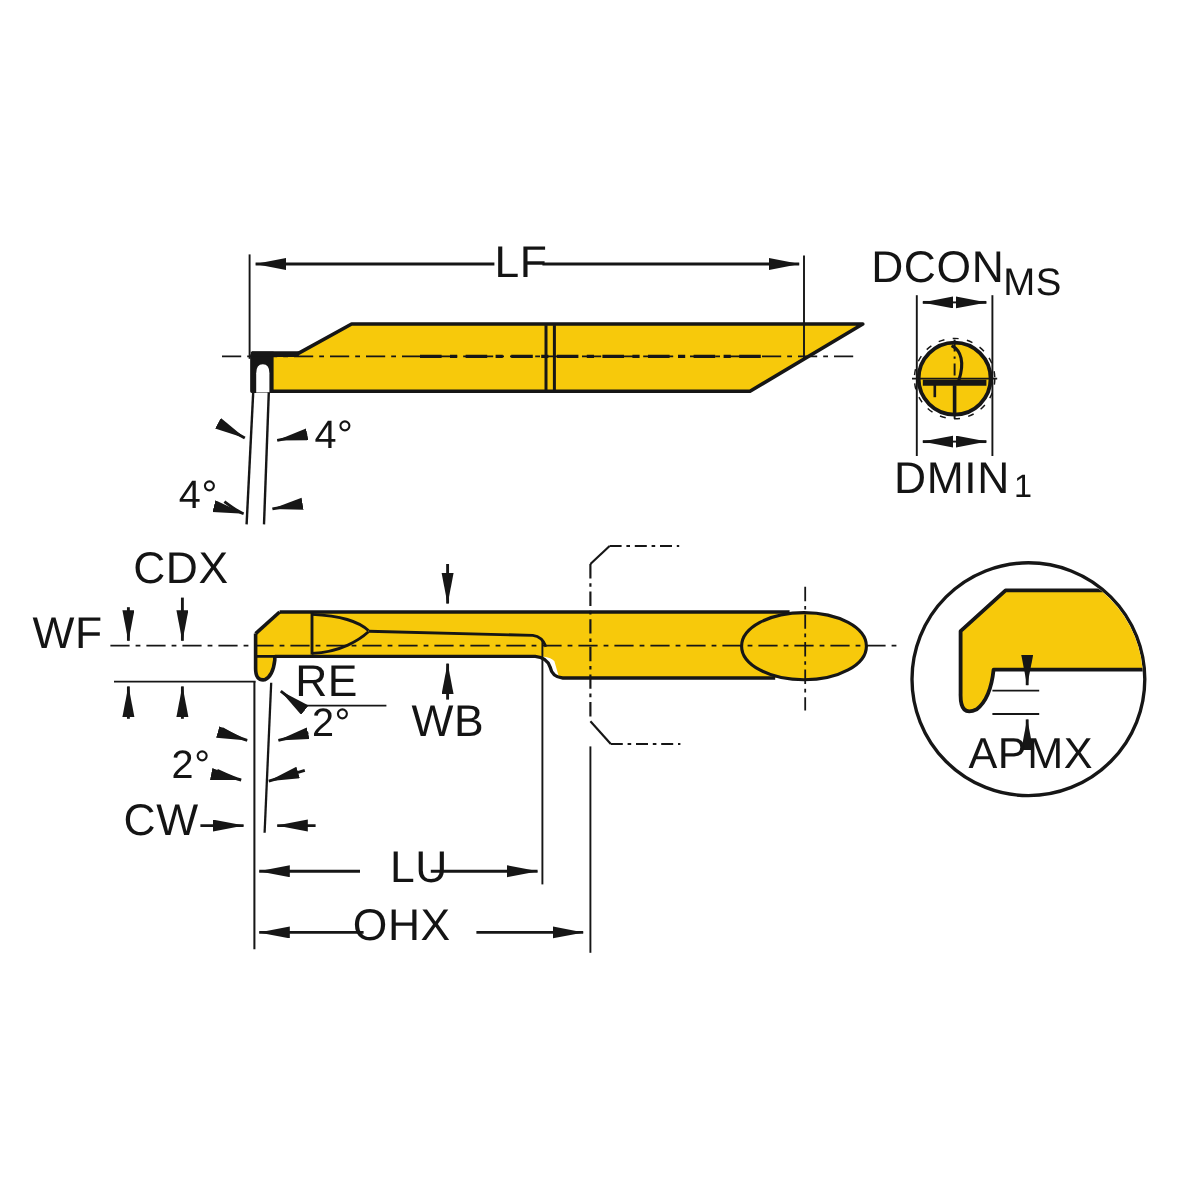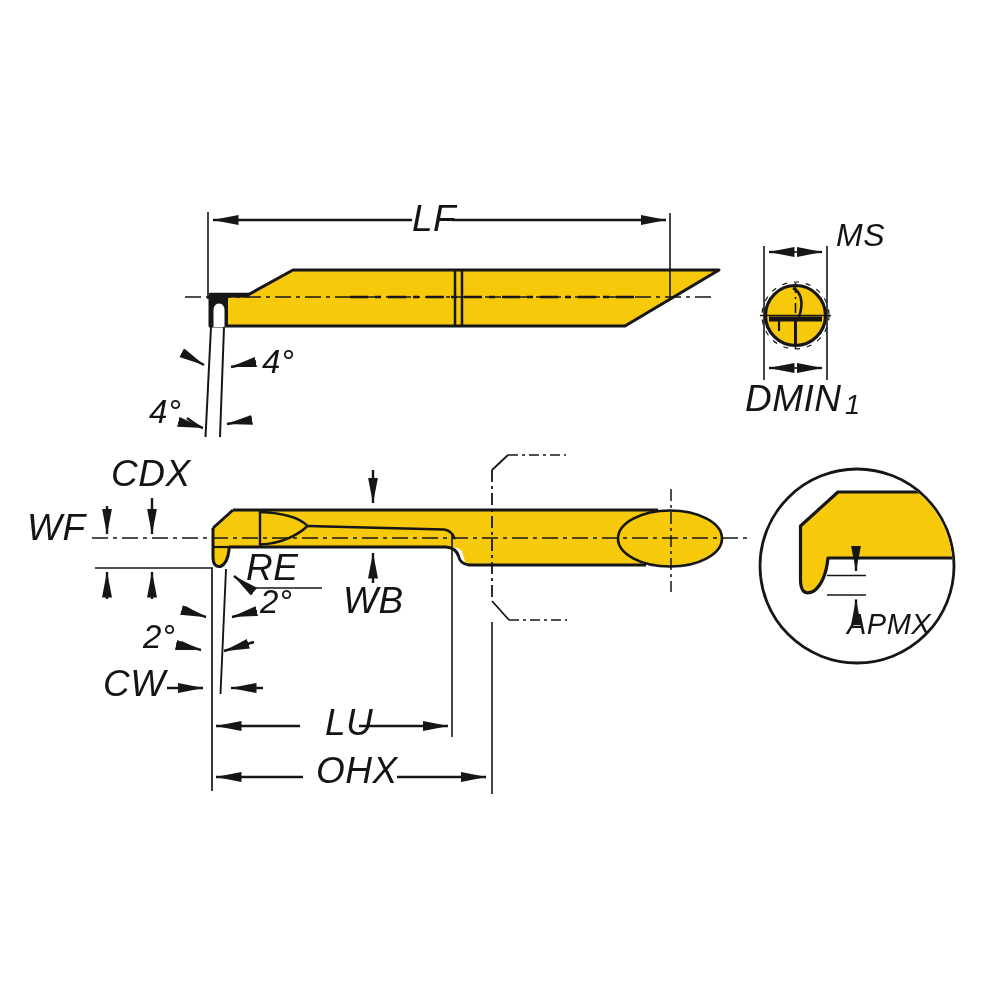--- a/index.html
+++ b/index.html
@@ -1,18 +1,18 @@
 <!DOCTYPE html>
 <html style="--tool: #F7C90B; --outline: #161616; --bg: #FFFFFF;"><head>
 <meta charset="utf-8">
 <style>
   html,body{margin:0;padding:0;background:#fff;}
   #stage{
     position:relative;width:1000px;height:1000px;background:var(--bg,#fff);
-    font-family:"Liberation Sans", sans-serif;color:#111;overflow:hidden;font-style:italic;
+    font-family:"Liberation Sans", sans-serif;color:#111;overflow:hidden;
   }
   #drawing{position:absolute;left:0;top:0;}
   .lbl{
     position:absolute;line-height:1;white-space:nowrap;color:#141414;
     font-family:"Liberation Sans", sans-serif;letter-spacing:0.5px;
   }
   .big{font-size:37px;}
   .ang{font-size:33px;}
   .sub{font-size:32px;}
   .sub2{font-size:27px;}
@@ -177,31 +177,32 @@
       <path class="dim" d="M856,547 V571" marker-end="url(#arr)"></path>
       <line class="thin" x1="827" y1="575.5" x2="866" y2="575.5"></line>
       <line class="thin" x1="827" y1="595" x2="866" y2="595"></line>
       <path class="dim" d="M856,616 V599.5" marker-end="url(#arr)"></path>
     </g>
   </g>
 </svg>
 
 <div class="lbl big" style="left:412px;top:200px;">LF</div>
 
+<div class="lbl big" style="left:726px;top:204px;">DCON</div>
 <div class="lbl sub" style="left:836px;top:219px;">MS</div>
 <div class="lbl big" style="left:745px;top:380px;">DMIN</div>
 <div class="lbl sub2" style="left:845px;top:392px;">1</div>
 
 <div class="lbl ang" style="left:262px;top:345px;">4°</div>
 <div class="lbl ang" style="left:149px;top:395px;">4°</div>
 
 <div class="lbl big" style="left:111px;top:455px;">CDX</div>
 <div class="lbl big" style="left:27px;top:509px;">WF</div>
 <div class="lbl big" style="left:246px;top:549px;">RE</div>
 <div class="lbl ang" style="left:260px;top:585px;">2°</div>
 <div class="lbl ang" style="left:143px;top:620px;">2°</div>
 <div class="lbl big" style="left:103px;top:665px;">CW</div>
 <div class="lbl big" style="left:343px;top:582px;text-align:center;">WB</div>
 <div class="lbl big" style="left:305px;top:704px;margin-left:20px;">LU</div>
-<div class="lbl big" style="left:316px;top:752px;">OHX</div>
-<div class="lbl big" style="left:807px;top:610px;font-size:29px;margin-left:40px;">APMX</div>
+<div class="lbl big" style="left:294px;top:752px;">OHX</div>
+<div class="lbl big" style="left:807px;top:610px;font-size:36px;">APMX</div>
 
 </div>
 
 </body></html>

